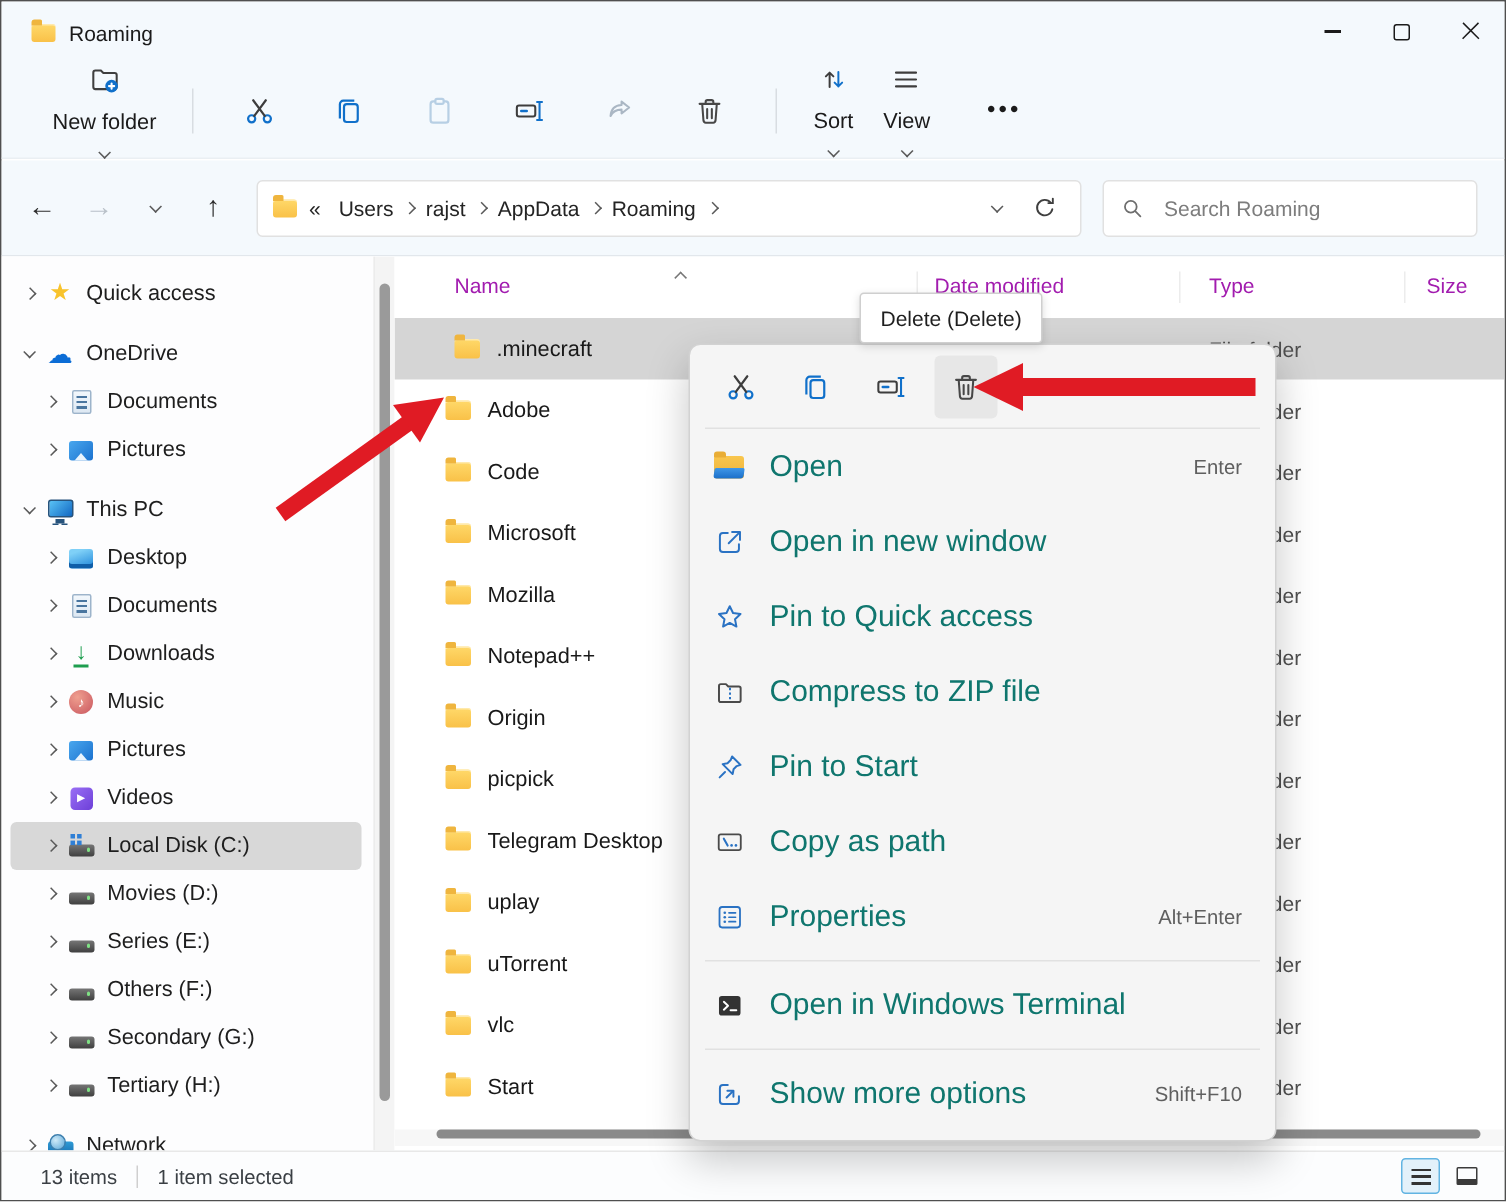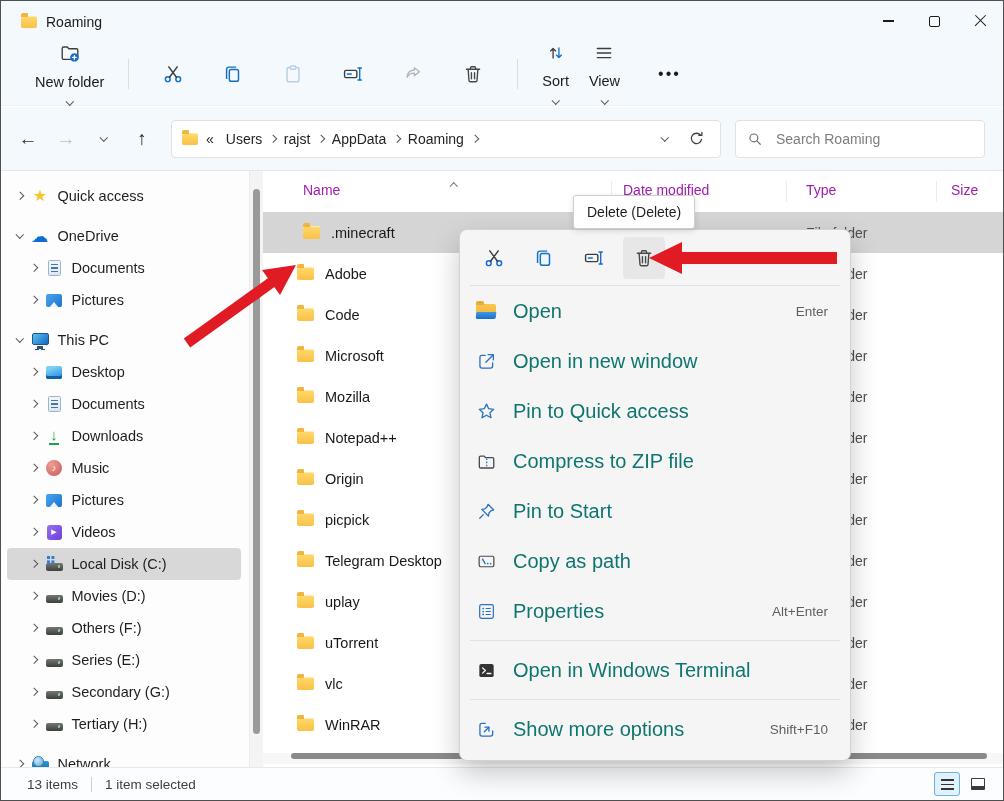--- a/index.html
+++ b/index.html
@@ -387,28 +387,28 @@
         <span class="ico">
             <span class="i-drive"></span>
           </span>
         <span class="lbl">Movies (D:)</span>
       </div>
       <div class="sb-item child">
         <span class="chev right sm"></span>
         <span class="ico">
             <span class="i-drive"></span>
           </span>
+        <span class="lbl">Series (E:)</span>
+      </div>
+      <div class="sb-item child">
+        <span class="chev right sm"></span>
+        <span class="ico">
+            <span class="i-drive"></span>
+          </span>
         <span class="lbl">Others (F:)</span>
-      </div>
-      <div class="sb-item child">
-        <span class="chev right sm"></span>
-        <span class="ico">
-            <span class="i-drive"></span>
-          </span>
-        <span class="lbl">Series (E:)</span>
       </div>
       <div class="sb-item child">
         <span class="chev right sm"></span>
         <span class="ico">
             <span class="i-drive"></span>
           </span>
         <span class="lbl">Secondary (G:)</span>
       </div>
       <div class="sb-item child">
         <span class="chev right sm"></span>
@@ -497,21 +497,21 @@
           <span class="fname">uTorrent</span>
           <span class="ftype">File folder</span>
         </div>
         <div class="frow">
           <span class="i-folder"></span>
           <span class="fname">vlc</span>
           <span class="ftype">File folder</span>
         </div>
         <div class="frow">
           <span class="i-folder"></span>
-          <span class="fname">WinRAR</span>
+          <span class="fname">Start</span>
           <span class="ftype">File folder</span>
         </div>
       </div>
       <div class="hscroll-track">
         <div class="hscroll-thumb"></div>
       </div>
     </div>
   </div>
 
   <div class="statusbar">

